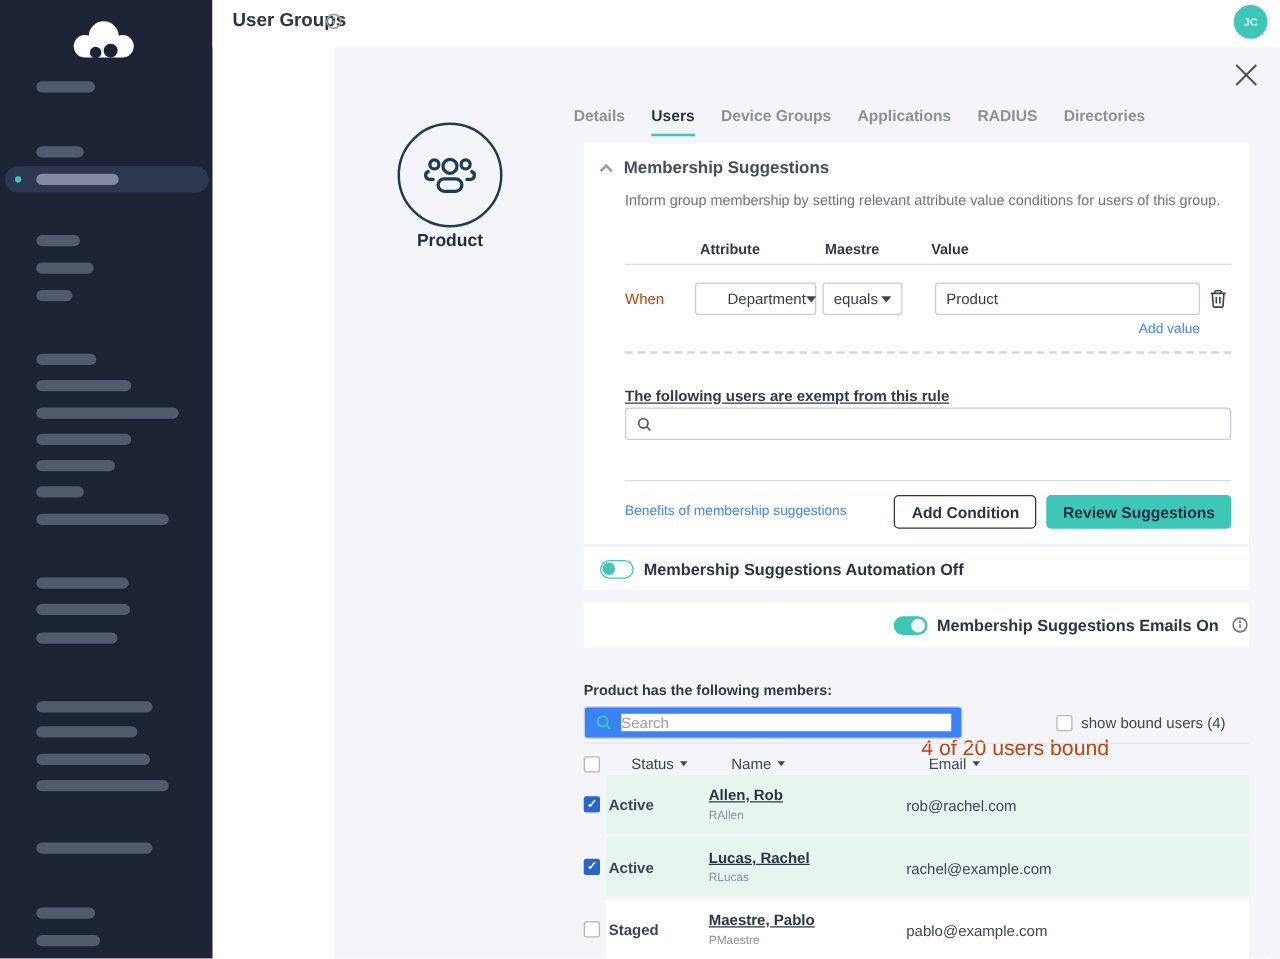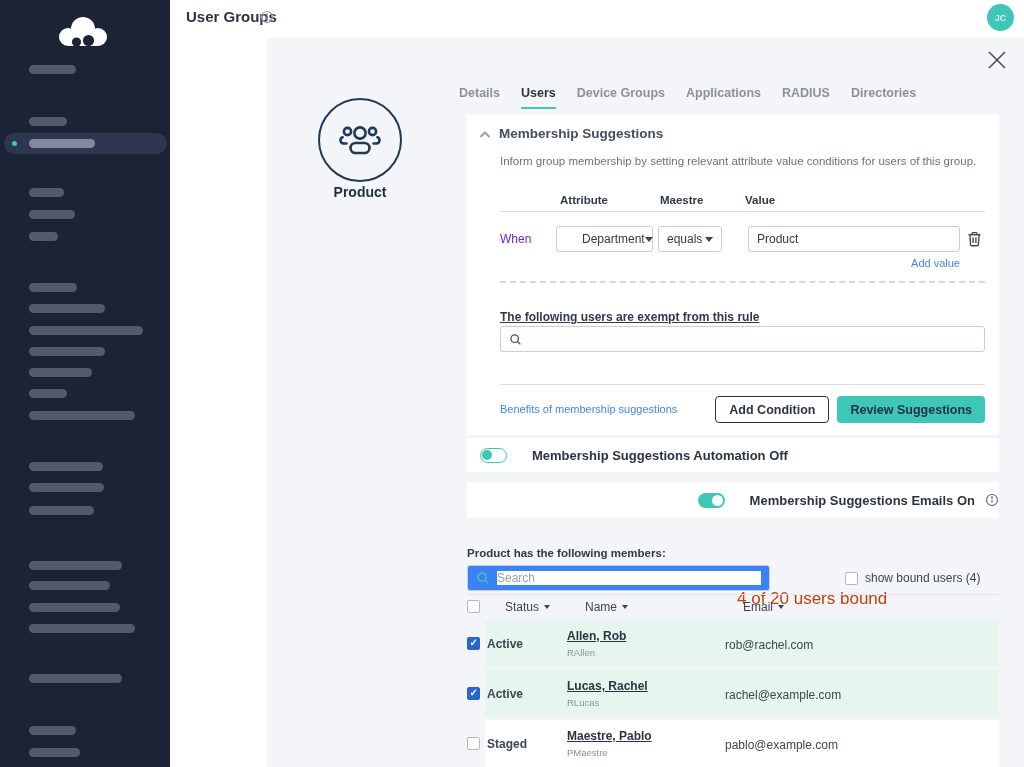--- a/index.html
+++ b/index.html
@@ -39,21 +39,21 @@
 
   
   .card { position:absolute; background:#ffffff; }
   .card-membership { left:200px; top:77px; width:532px; height:320px; }
   .ms-chevron { position:absolute; left:11px; top:13px; width:14px; height:14px; color:#9aa0a8; cursor:pointer; }
   .ms-heading { position:absolute; left:32px; top:11px; font-size:13.5px; font-weight:700; color:#454e5e; }
   .ms-desc { position:absolute; left:33px; top:40px; font-size:11.5px; color:#6a7280; }
   .col-head { position:absolute; top:79px; font-size:11.5px; font-weight:700; color:#2f3949; }
   .ch-attr { left:93px; } .ch-op { left:193px; } .ch-val { left:278px; }
   .ms-headline { position:absolute; left:33px; top:96px; width:485px; border-top:1px solid #dadde2; }
-  .when-label { position:absolute; left:33px; top:117px; font-size:12px; color:#6d28d9; }
+  .when-label { position:absolute; left:33px; top:117px; font-size:12px; color:#c2410c; }
   .selectbox { position:absolute; top:111px; height:26px; border:1px solid #c9cdd4; border-radius:3px; background:#fff;
                display:flex; align-items:center; justify-content:space-between; padding:0 8px;
                font-size:12px; color:#333c4a; cursor:pointer; }
   .sel-attr { left:89px; width:97px;padding-left:25px; } .sel-op { left:191px; width:64px; }
   .caret { width:0; height:0; border-left:4px solid transparent; border-right:4px solid transparent;
            border-top:5px solid #3c4654; }
   .value-input { position:absolute; left:281px; top:111px; width:212px; height:26px; border:1px solid #c9cdd4;
                  border-radius:3px; padding:0 8px; font-size:12px; color:#333c4a; font-family:inherit; }
   .trash-btn { position:absolute; left:499px; top:115px; width:17px; height:18px; color:#3c4654; cursor:pointer; }
   .add-value { position:absolute; left:281px; top:142px; width:212px; text-align:right; font-size:11px;
@@ -72,40 +72,40 @@
   .btn-teal { background:#3ec6b7; border:none; color:#1f3040; }
 
   
   .toggle-card { left:200px; width:532px; display:flex; align-items:center; padding-left:13px; gap:8px; }
   .tc-1 { top:400px; height:34px; } .tc-2 { top:444px; height:36px;justify-content:flex-end; }
   .toggle { width:27px; height:15px; border-radius:8px; position:relative; cursor:pointer; flex:none; }
   .toggle.off { background:#fff; border:1.5px solid #3ec6b7; }
   .toggle.off .knob { position:absolute; left:1px; top:1px; width:10px; height:10px; border-radius:50%; background:#3ec6b7; }
   .toggle.on { background:#3ec6b7; }
   .toggle.on .knob { position:absolute; right:2px; top:2px; width:11px; height:11px; border-radius:50%; background:#fff; }
-  .toggle-label { font-size:13px; font-weight:700; color:#2b3442; margin-left:17px; }
+  .toggle-label { font-size:13px; font-weight:700; color:#2b3442; margin-left:0; }
   .toggle-info { width:14px; height:14px; color:#6a7280; margin-left:2px; cursor:pointer; }
 
   
   .members-heading { position:absolute; left:200px; top:509px; font-size:11.5px; font-weight:700; color:#2f3949; }
   .members-search { position:absolute; left:200px; top:527px; width:303px; height:26px; border:1px solid #c9cdd4;
                     border-radius:3px; background:#3b82f6; display:flex; align-items:center; padding:0 8px; gap:7px; }
   .members-search input { border:none; outline:none; flex:1; font-size:12px; font-family:inherit; color:#333c4a; }
   .members-search input::placeholder, .exempt-search input::placeholder { color:#9aa0a8; }
   .bound-summary { position:absolute; left:470px; top:551px; font-size:17px; color:#c2410c; }
   .show-bound { position:absolute; left:578px; top:533px; display:flex; align-items:center; gap:7px; }
   .show-bound-label { font-size:12px; color:#3c4654; }
 
   input.cb { appearance:none; -webkit-appearance:none; width:13px; height:13px; border:1px solid #b2b8c2;
              border-radius:2px; background:#fff; cursor:pointer; position:relative; flex:none; }
   input.cb:checked { background:#2767cb; border-color:#2767cb; }
   input.cb:checked::after { content:"✓"; position:absolute; left:1.5px; top:-1px; color:#fff; font-size:10px; font-weight:700; }
 
   .table-head { position:absolute; left:200px; top:556px; width:532px; height:24px; border-top:1px solid #e3e5e9;
-                display:flex; align-items:center; font-size:12px; color:#3c4654; }
+                display:flex; align-items:flex-end; font-size:12px; color:#3c4654; }
   .table-head .cb { margin-left:0; }
   .th { display:flex; align-items:center; gap:5px; cursor:pointer; position:absolute; }
   .th-status { left:38px; } .th-name { left:118px; } .th-email { left:276px; }
   .sort-caret { width:0; height:0; border-left:3.5px solid transparent; border-right:3.5px solid transparent;
                 border-top:4.5px solid #3c4654; }
 
   .member-row { position:absolute; left:200px; width:532px; height:47px; }
   .mr-0 { top:582px; } .mr-1 { top:632px; } .mr-2 { top:682px; }
   .member-row .cb { position:absolute; left:0px; top:17px; }
   .row-body { position:absolute; left:18px; top:0; width:514px; height:47px; background:#ffffff; }

